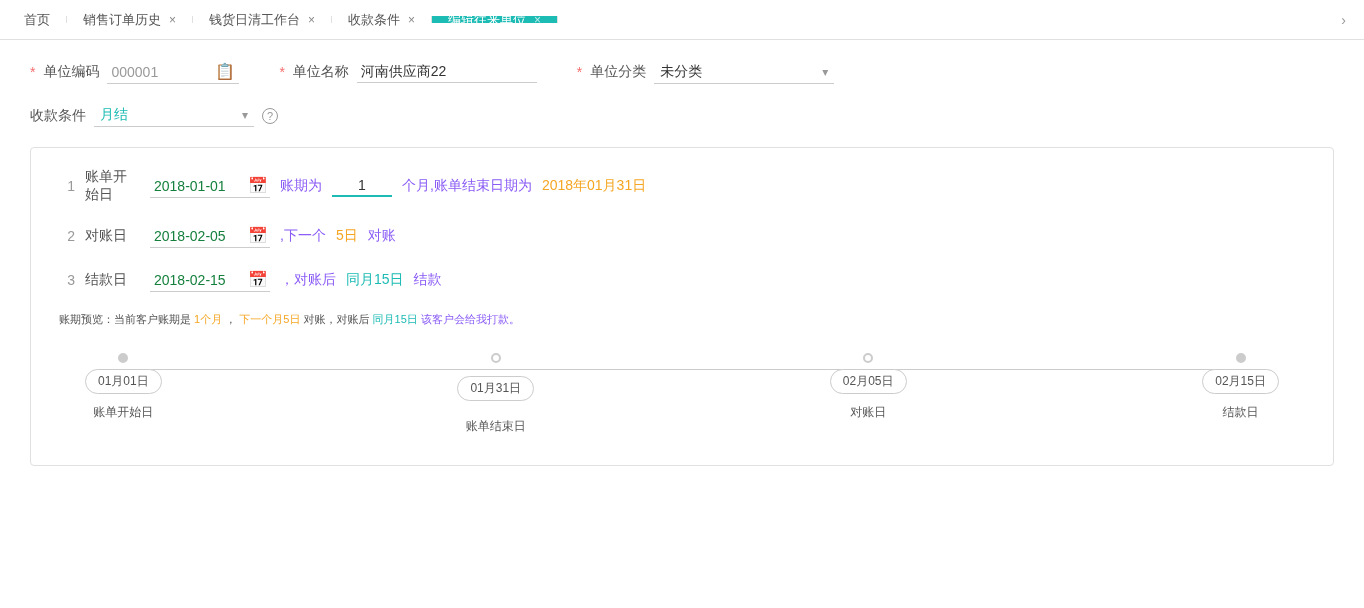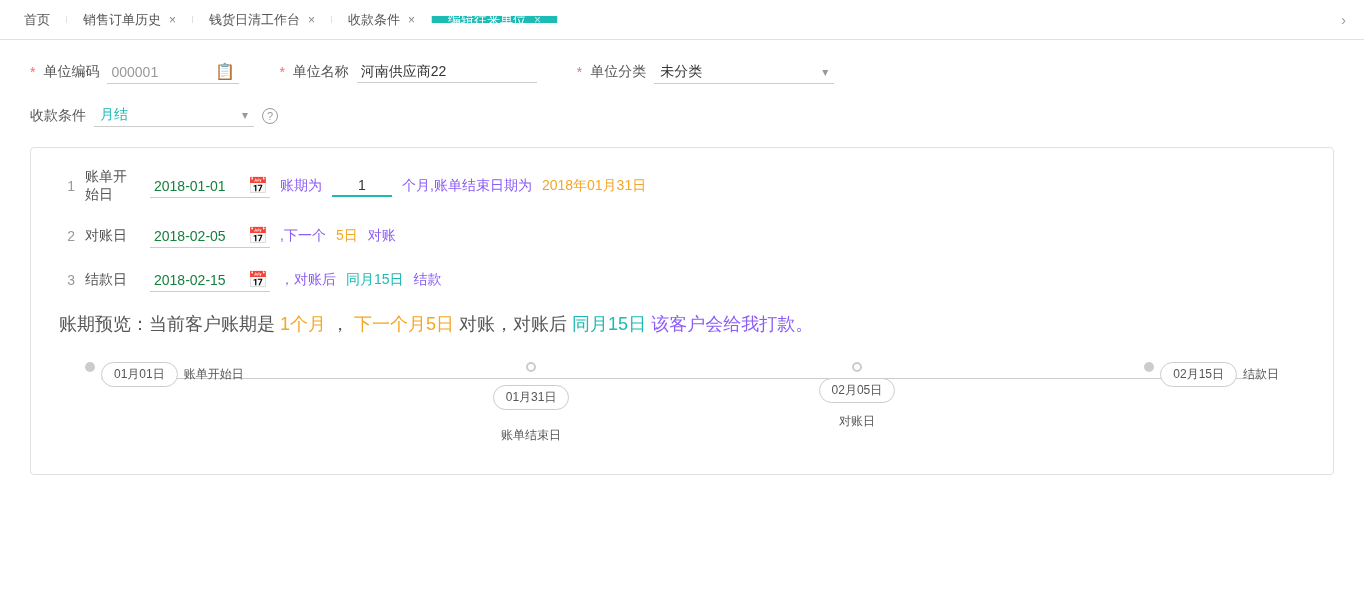--- a/index.html
+++ b/index.html
@@ -232,21 +232,21 @@
       outline: none;
       width: 60px;
       font-size: 14px;
       color: #333;
       text-align: center;
       padding: 2px 4px;
     }
 
     
     .preview-text {
-      font-size: 18px;
+      font-size: 11px;
       color: #555;
       margin: 16px 0 16px 0;
       padding: 0 4px;
     }
     .node-date-box {
       border: 1px solid #ccc;
       border-radius: 14px;
       padding: 3px 12px;
       font-size: 12px;
       color: #555;
@@ -376,39 +376,39 @@
       <span class="period-desc">该客户会给我打款。</span>
     </div>
 
     <div class="timeline-container">
       <div style="position:relative; padding: 0 30px;">
 
         <div style="position:absolute; top:16px; left:46px; right:46px; height:1px; background:#ccc;"></div>
 
         <div style="display:flex; justify-content:space-between; align-items:flex-start; position:relative; z-index:1;">
 
-          <div style="display:flex; flex-direction:row; gap:6px;">
+          <div style="display:flex; flex-direction:column; align-items:center; gap:6px;">
             <div style="width:10px;height:10px;border-radius:50%;background:#ccc;border:2px solid #ccc;"></div>
             <div class="node-date-box">01月01日</div>
             <span class="node-label">账单开始日</span>
           </div>
 
           <div style="display:flex; flex-direction:column; align-items:center; gap:13px;">
             <div style="width:10px;height:10px;border-radius:50%;background:#fff;border:2px solid #ccc;"></div>
             <div class="node-date-box">01月31日</div>
             <span class="node-label">账单结束日</span>
           </div>
 
           <div style="display:flex; flex-direction:column; align-items:center; gap:6px;">
             <div style="width:10px;height:10px;border-radius:50%;background:#fff;border:2px solid #ccc;"></div>
             <div class="node-date-box">02月05日</div>
             <span class="node-label">对账日</span>
           </div>
 
-          <div style="display:flex; flex-direction:row; gap:6px;">
+          <div style="display:flex; flex-direction:column; align-items:center; gap:6px;">
             <div style="width:10px;height:10px;border-radius:50%;background:#ccc;border:2px solid #ccc;"></div>
             <div class="node-date-box">02月15日</div>
             <span class="node-label">结款日</span>
           </div>
 
         </div>
       </div>
     </div>
 
   </div>

